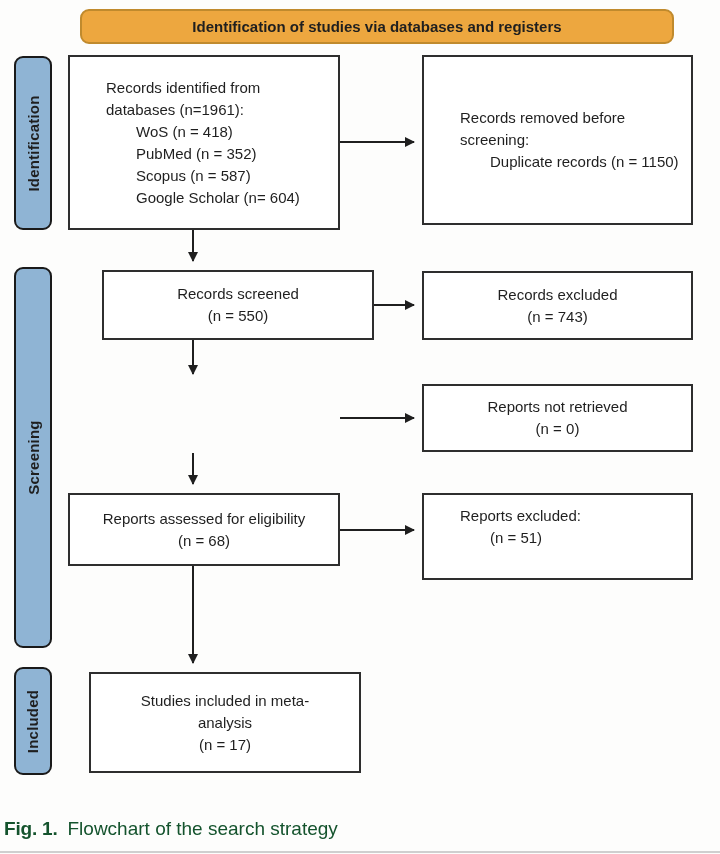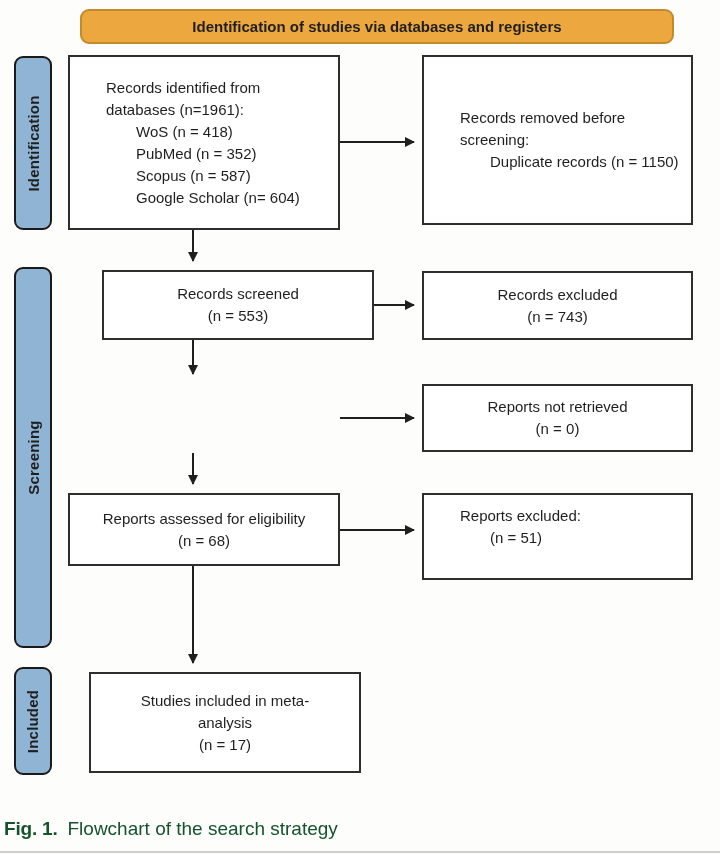--- a/index.html
+++ b/index.html
@@ -90,21 +90,21 @@
     <div class="line indent">Google Scholar (n= 604)</div>
   </div>
   <div class="fbox left" style="left:422px;top:55px;width:271px;height:170px;">
     <div class="line">Records removed before</div>
     <div class="line">screening:</div>
     <div class="line indent">Duplicate records (n = 1150)</div>
   </div>
 
   <div class="fbox center" style="left:68px;top:270px;width:272px;height:70px;margin-left:34px;">
     <div class="line">Records screened</div>
-    <div class="line">(n = 553)</div>
+    <div class="line">(n = 550)</div>
   </div>
   <div class="fbox center" style="left:422px;top:271px;width:271px;height:69px;">
     <div class="line">Records excluded</div>
     <div class="line">(n = 743)</div>
   </div>
 
   <div class="fbox center" style="left:422px;top:384px;width:271px;height:68px;">
     <div class="line">Reports not retrieved</div>
     <div class="line">(n = 0)</div>
   </div>

